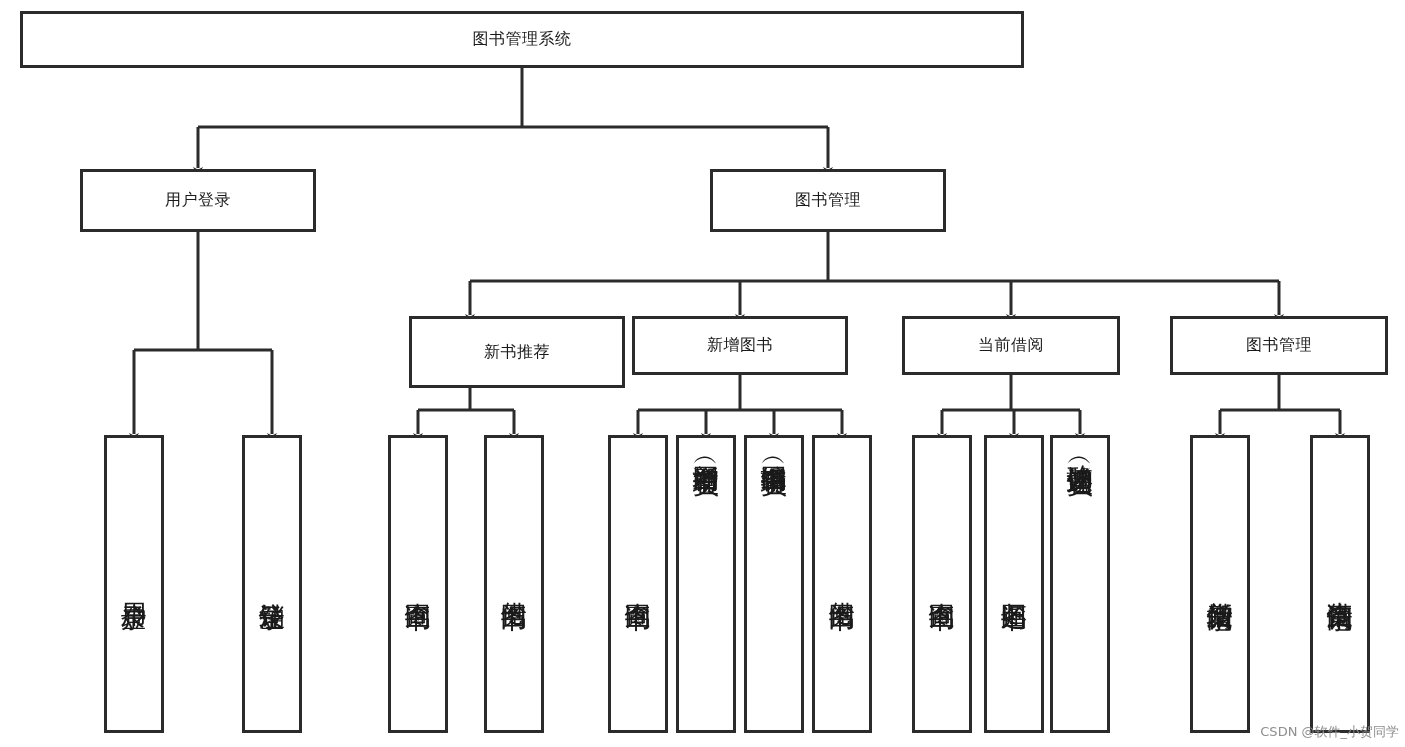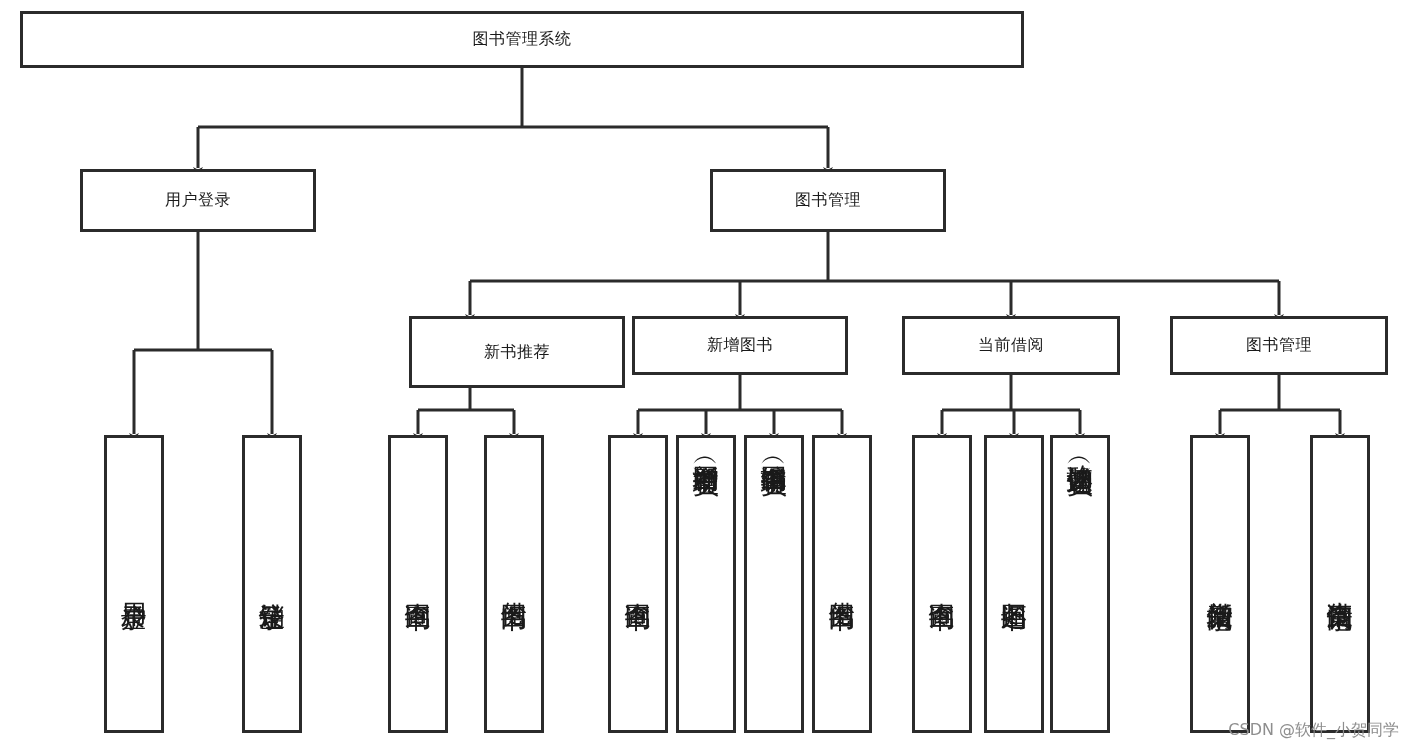--- a/index.html
+++ b/index.html
@@ -55,21 +55,21 @@
     letter-spacing: 1px;
   }
   .node.vert.center-v {
     align-items: center;
     padding-top: 0;
   }
   #watermark {
     position: absolute;
     right: 6px;
     bottom: 6px;
-    font-size: 16px;
+    font-size: 13px;
     color: #8e8e8e;
     font-family: "DejaVu Sans", "Liberation Sans", sans-serif;
     white-space: nowrap;
   }
 </style>
 </head>
 <body>
 
 <div id="canvas">
 

